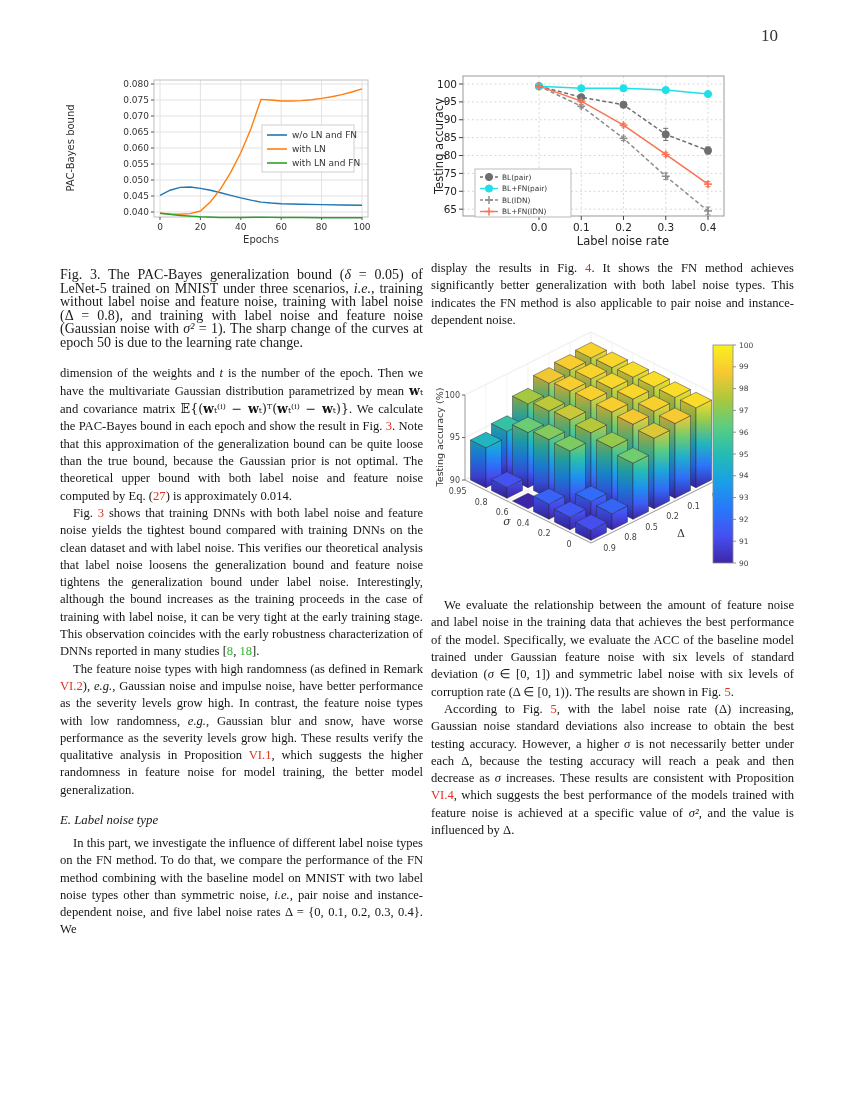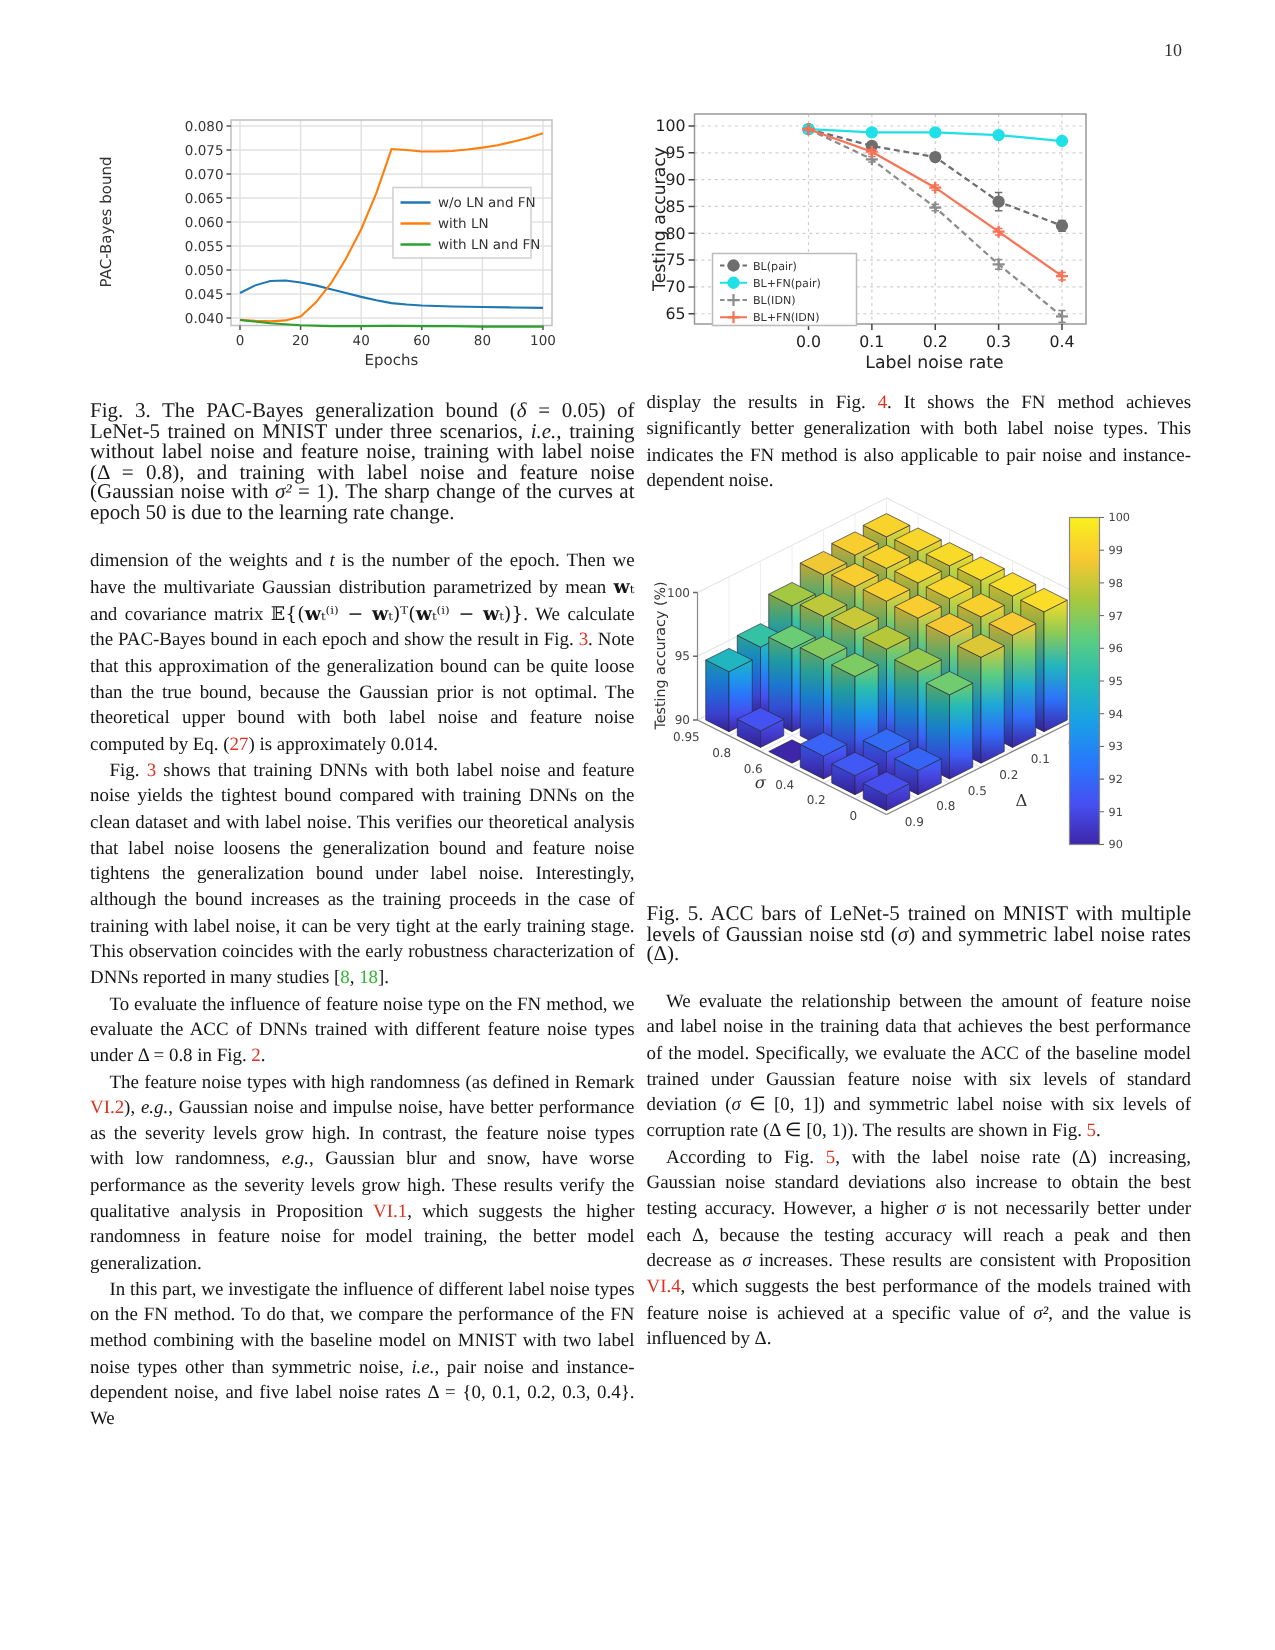--- a/index.html
+++ b/index.html
@@ -1,18 +1,18 @@
 <!DOCTYPE html>
 <html><head>
 <meta charset="utf-8">
 <style>
   html,body{margin:0;padding:0;background:#ffffff;}
   body{width:850px;height:1100px;position:relative;font-family:"Liberation Serif",serif;color:#151515;}
   .page{position:absolute;inset:0;background:#fff;overflow:hidden;}
-  .pageno{position:absolute;top:26px;right:62px;font-size:12px;color:#333;}
+  .pageno{position:absolute;top:26px;right:72px;font-size:17px;color:#333;}
   .col{position:absolute;width:363px;}
   .colL{left:60px;top:68px;}
   .colR{left:431px;top:58px;}
   .figsvg{display:block;}
   .caption{font-size:14px;line-height:13.6px;text-align:justify;margin:6px 0 15px 0;color:#1a1a1a;}
   .body{font-size:12.6px;line-height:17.3px;text-align:justify;margin:0;text-indent:13px;}
   .nofirst{text-indent:0;}
   .cont{text-align-last:justify;}
   .gaptop{}
   .shead{font-style:italic;font-weight:normal;font-size:12.8px;line-height:16px;margin:13px 0 7px 0;}
@@ -87,22 +87,22 @@
         <line x1="207" x2="227" y1="67" y2="67" stroke="#1f77b4" stroke-width="1.6"></line>
         <text x="232" y="70" font-size="9" text-anchor="start" fill="#333">w/o LN and FN</text>
         <line x1="207" x2="227" y1="81" y2="81" stroke="#ff7f0e" stroke-width="1.6"></line>
         <text x="232" y="84" font-size="9" text-anchor="start" fill="#333">with LN</text>
         <line x1="207" x2="227" y1="95" y2="95" stroke="#2ca02c" stroke-width="1.6"></line>
         <text x="232" y="98" font-size="9" text-anchor="start" fill="#333">with LN and FN</text>
       </svg>
     <div class="caption"><span>Fig. 3.   The PAC-Bayes generalization bound (</span><span class="it">δ</span><span> = 0.05) of LeNet-5 trained on MNIST under three scenarios, </span><span class="it">i.e.</span><span>, training without label noise and feature noise, training with label noise (Δ = 0.8), and training with label noise and feature noise (Gaussian noise with </span><span class="it">σ²</span><span> = 1). The sharp change of the curves at epoch 50 is due to the learning rate change.</span></div>
     <p class="body nofirst gaptop"><span>dimension of the weights and </span><span class="it">t</span><span> is the number of the epoch. Then we have the multivariate Gaussian distribution parametrized by mean </span><span class="mthb">w</span><span class="mth">ₜ</span><span> and covariance matrix </span><span class="mth">𝔼{(</span><span class="mthb">w</span><span class="mth">ₜ⁽ⁱ⁾</span><span class="mth"> − </span><span class="mthb">w</span><span class="mth">ₜ</span><span class="mth">)ᵀ(</span><span class="mthb">w</span><span class="mth">ₜ⁽ⁱ⁾</span><span class="mth"> − </span><span class="mthb">w</span><span class="mth">ₜ</span><span class="mth">)}</span><span>. We calculate the PAC-Bayes bound in each epoch and show the result in Fig. </span><span class="ref">3</span><span>. Note that this approximation of the generalization bound can be quite loose than the true bound, because the Gaussian prior is not optimal. The theoretical upper bound with both label noise and feature noise computed by Eq. (</span><span class="ref">27</span><span>) is approximately 0.014.</span></p>
     <p class="body"><span>Fig. </span><span class="ref">3</span><span> shows that training DNNs with both label noise and feature noise yields the tightest bound compared with training DNNs on the clean dataset and with label noise. This verifies our theoretical analysis that label noise loosens the generalization bound and feature noise tightens the generalization bound under label noise. Interestingly, although the bound increases as the training proceeds in the case of training with label noise, it can be very tight at the early training stage. This observation coincides with the early robustness characterization of DNNs reported in many studies [</span><span class="refg">8</span><span>, </span><span class="refg">18</span><span>].</span></p>
-    <p class="body"><span>To evaluate the influence of feature noise type on the FN method, we evaluate the ACC of DNNs trained with different feature noise types under Δ = 0.8 in Fig. </span><span class="ref">2</span><span>.</span></p>
     <p class="body"><span>The feature noise types with high randomness (as defined in Remark </span><span class="ref">VI.2</span><span>), </span><span class="it">e.g.</span><span>, Gaussian noise and impulse noise, have better performance as the severity levels grow high. In contrast, the feature noise types with low randomness, </span><span class="it">e.g.</span><span>, Gaussian blur and snow, have worse performance as the severity levels grow high. These results verify the qualitative analysis in Proposition </span><span class="ref">VI.1</span><span>, which suggests the higher randomness in feature noise for model training, the better model generalization.</span></p>
+    <h4 class="shead">E. Label noise type</h4>
     <p class="body cont"><span>In this part, we investigate the influence of different label noise types on the FN method. To do that, we compare the performance of the FN method combining with the baseline model on MNIST with two label noise types other than symmetric noise, </span><span class="it">i.e.</span><span>, pair noise and instance-dependent noise, and five label noise rates Δ = {0, 0.1, 0.2, 0.3, 0.4}. We</span></p>
   </div>
 
   <div class="col colR">
     <svg id="fig4" class="figsvg" width="363" height="202" viewBox="0 0 363 202">
         <line x1="32" x2="293" y1="151.16" y2="151.16" stroke="#cfcfcf" stroke-width="0.8" stroke-dasharray="2 2.5"></line>
         <line x1="32" x2="293" y1="133.28" y2="133.28" stroke="#cfcfcf" stroke-width="0.8" stroke-dasharray="2 2.5"></line>
         <line x1="32" x2="293" y1="115.4" y2="115.4" stroke="#cfcfcf" stroke-width="0.8" stroke-dasharray="2 2.5"></line>
         <line x1="32" x2="293" y1="97.52" y2="97.52" stroke="#cfcfcf" stroke-width="0.8" stroke-dasharray="2 2.5"></line>
         <line x1="32" x2="293" y1="79.64" y2="79.64" stroke="#cfcfcf" stroke-width="0.8" stroke-dasharray="2 2.5"></line>
@@ -748,17 +748,16 @@
           <line x1="302" x2="305" y1="81.4" y2="81.4" stroke="#666" stroke-width="0.7"></line>
           <text x="308" y="84" font-size="7.5" text-anchor="start" fill="#444">97</text>
           <line x1="302" x2="305" y1="59.599999999999994" y2="59.599999999999994" stroke="#666" stroke-width="0.7"></line>
           <text x="308" y="62.199999999999996" font-size="7.5" text-anchor="start" fill="#444">98</text>
           <line x1="302" x2="305" y1="37.79999999999998" y2="37.79999999999998" stroke="#666" stroke-width="0.7"></line>
           <text x="308" y="40.399999999999984" font-size="7.5" text-anchor="start" fill="#444">99</text>
           <line x1="302" x2="305" y1="16" y2="16" stroke="#666" stroke-width="0.7"></line>
           <text x="308" y="18.6" font-size="7.5" text-anchor="start" fill="#444">100</text>
         </g>
       </svg>
-    <div class="caption"><span>Fig. 5.   ACC bars of LeNet-5 trained on MNIST with multiple levels of Gaussian noise std (</span><span class="it">σ</span><span>) and symmetric label noise rates (Δ).</span></div>
     <p class="body"><span>We evaluate the relationship between the amount of feature noise and label noise in the training data that achieves the best performance of the model. Specifically, we evaluate the ACC of the baseline model trained under Gaussian feature noise with six levels of standard deviation (</span><span class="it">σ</span><span> ∈ [0, 1]) and symmetric label noise with six levels of corruption rate (Δ ∈ [0, 1)). The results are shown in Fig. </span><span class="ref">5</span><span>.</span></p>
     <p class="body"><span>According to Fig. </span><span class="ref">5</span><span>, with the label noise rate (Δ) increasing, Gaussian noise standard deviations also increase to obtain the best testing accuracy. However, a higher </span><span class="it">σ</span><span> is not necessarily better under each Δ, because the testing accuracy will reach a peak and then decrease as </span><span class="it">σ</span><span> increases. These results are consistent with Proposition </span><span class="ref">VI.4</span><span>, which suggests the best performance of the models trained with feature noise is achieved at a specific value of </span><span class="it">σ²</span><span>, and the value is influenced by Δ.</span></p>
   </div>
 </div>
 
 </body></html>

